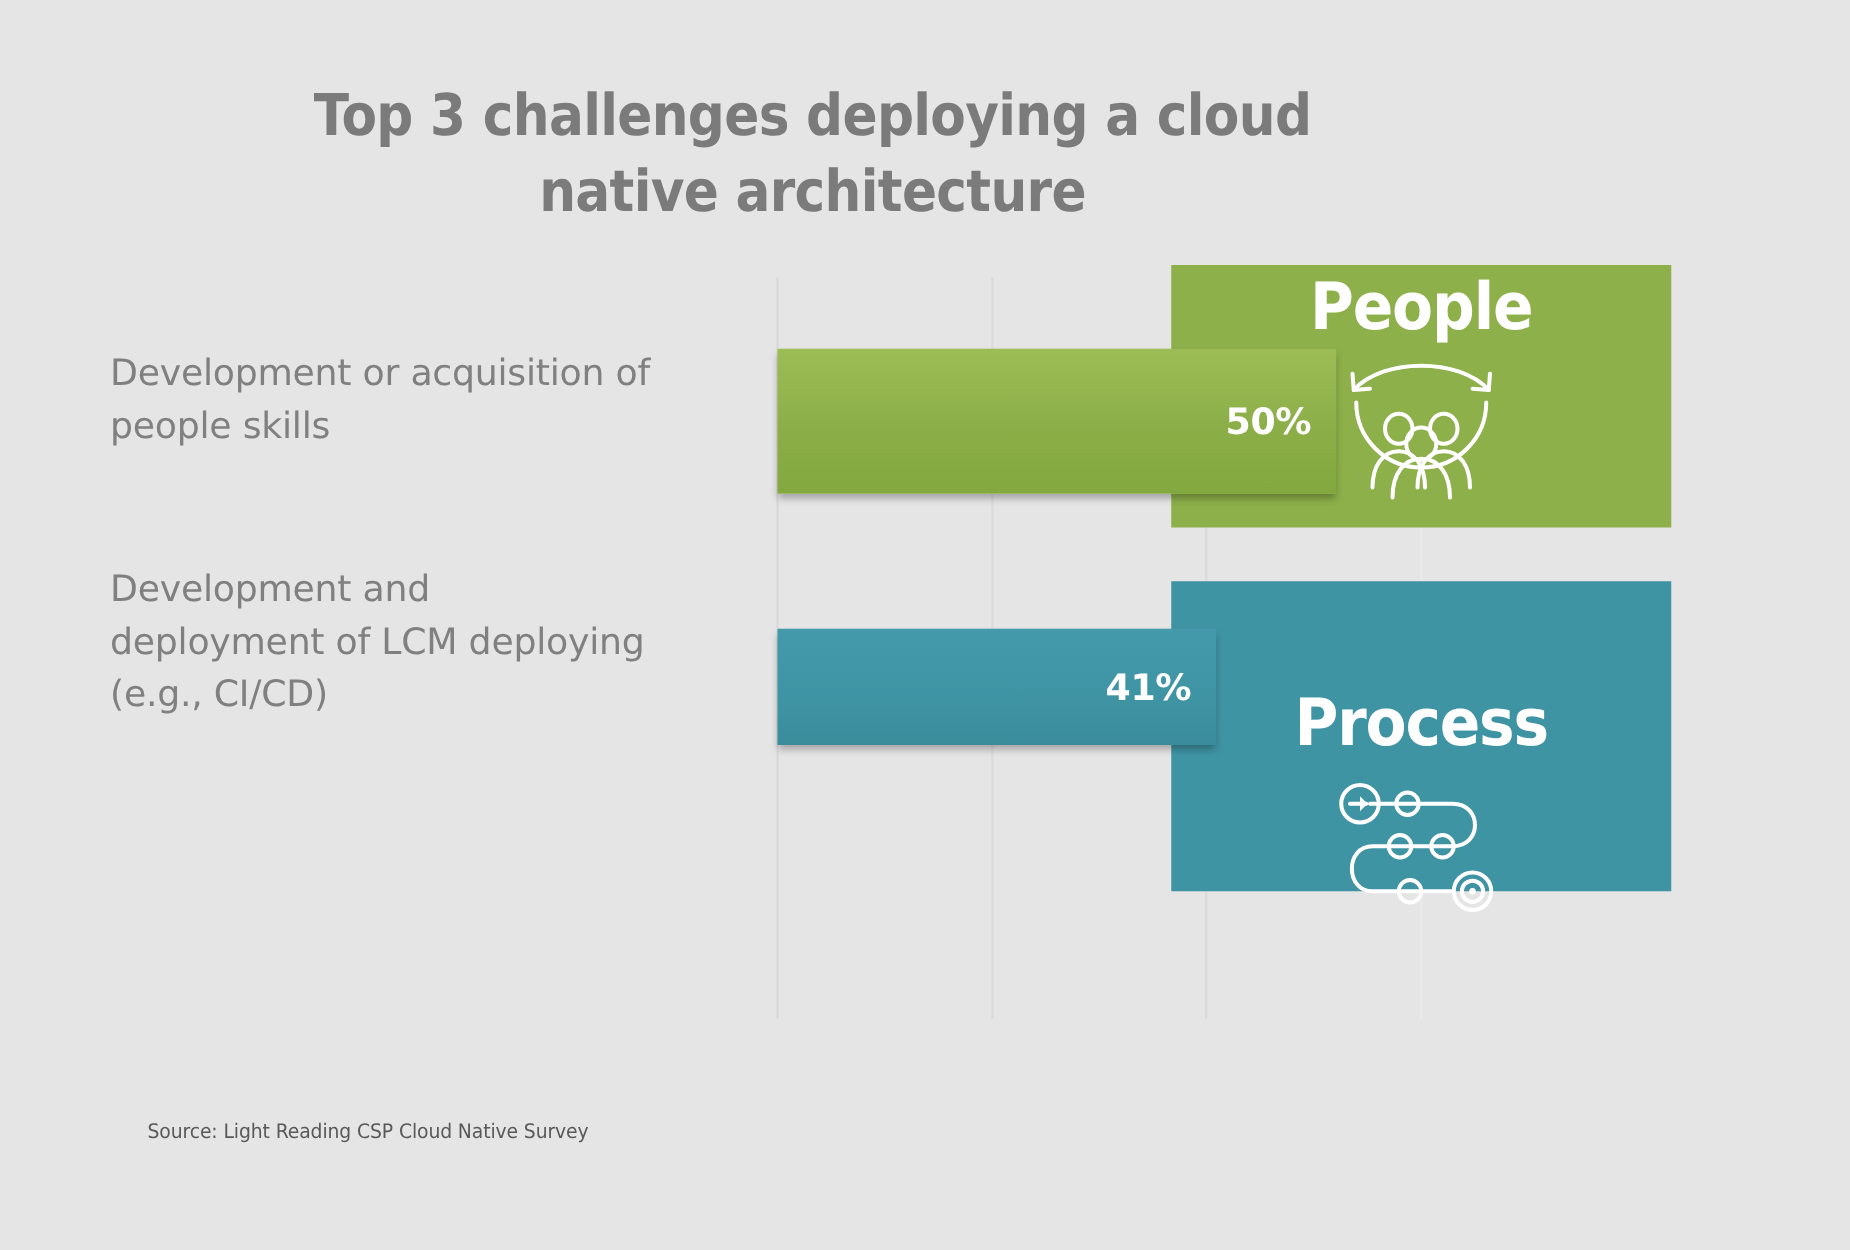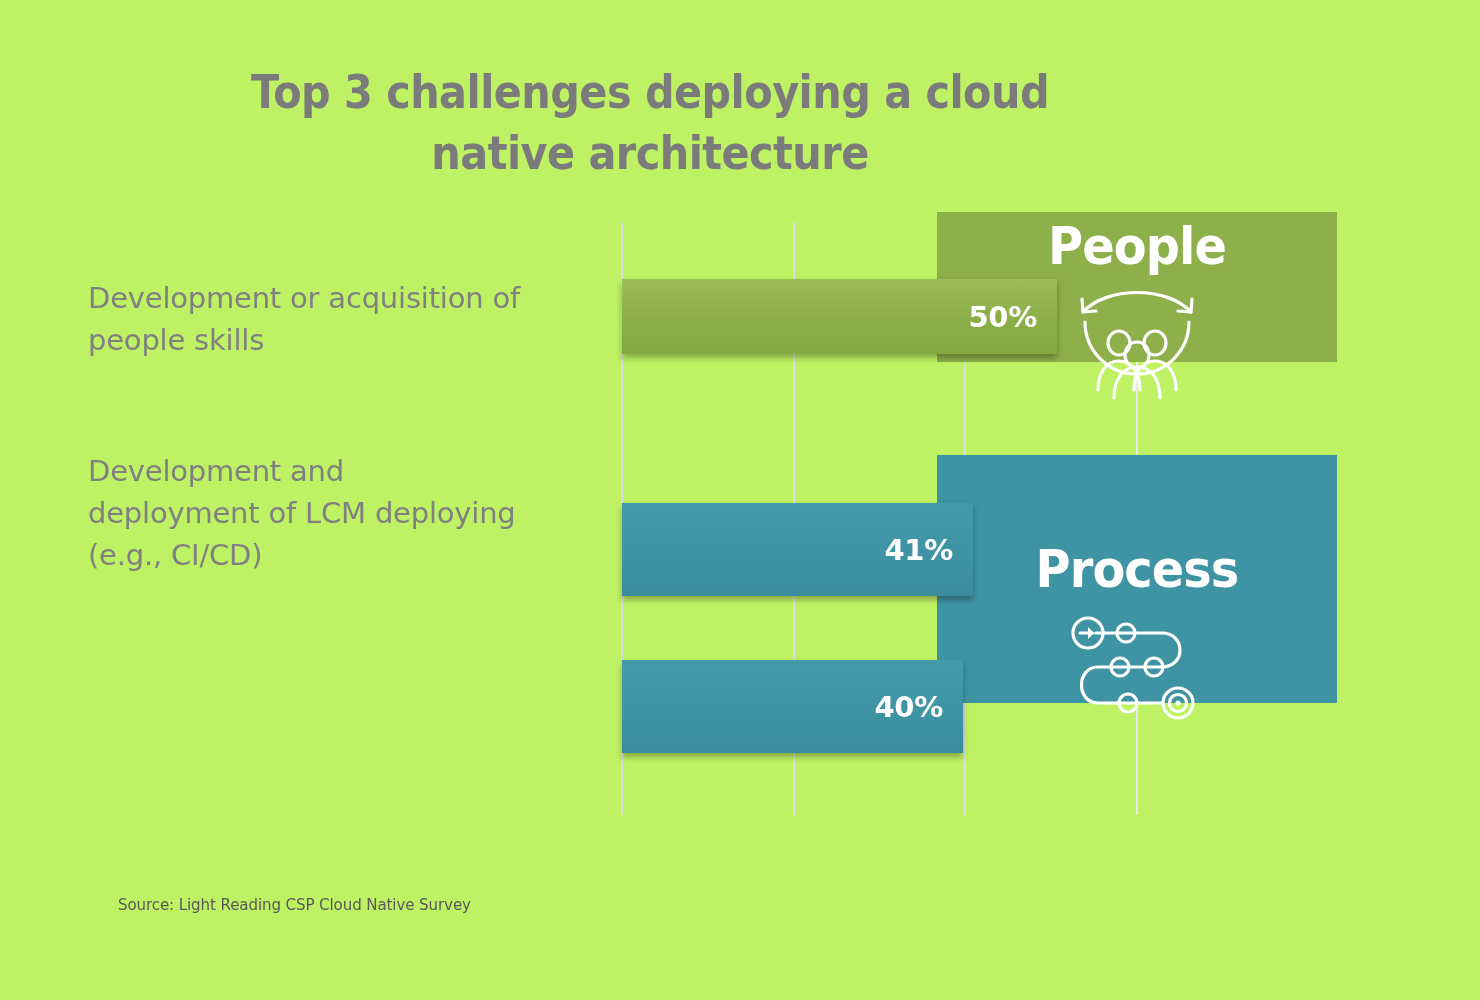--- a/index.html
+++ b/index.html
@@ -10,21 +10,21 @@
     width: 1480px;
     height: 1000px;
     background: #ffffff;
     font-family: "Liberation Sans", sans-serif;
     overflow: hidden;
   }
   .canvas {
     position: relative;
     width: 1480px;
     height: 1000px;
-    background: #bef264;
+    background: #e5e5e5;
   }
 
   
   .chart-title {
     position: absolute;
     left: 180px;
     top: 62px;
     width: 940px;
     text-align: center;
     font-family: "DejaVu Sans", sans-serif;
@@ -61,22 +61,22 @@
 
   
   .panel {
     position: absolute;
     left: 316px;
     width: 400px;
     box-sizing: border-box;
     color: #ffffff;
     text-align: center;
   }
-  .panel-people  { top: 0px;   height: 150px; background: #8db04a; }
-  .panel-process { top: 243px; height: 248px; background: #3f94a4; }
+  .panel-people  { top: 0px;   height: 210px; background: #8db04a; }
+  .panel-process { top: 253px; height: 248px; background: #3f94a4; }
 
   .panel-label {
     font-family: "DejaVu Sans", sans-serif;
     font-weight: bold;
     font-size: 52px;
     line-height: 1;
     letter-spacing: -1px;
     color: #ffffff;
     transform: scaleX(0.92);
   }
@@ -102,23 +102,24 @@
   .bar-value {
     font-family: "DejaVu Sans", sans-serif;
     font-weight: bold;
     font-size: 29px;
     color: #ffffff;
     padding-right: 20px;
     letter-spacing: -0.3px;
   }
   .bar-0 {
     top: 67px;
-    height: 75px;
+    height: 116px;
     width: 435px;
     background: linear-gradient(to bottom, #9cbd56 0%, #8cae48 55%, #83a83f 100%);
+    padding-left: 12px;
   }
   .bar-1 {
     top: 257px;
     height: 93px;
     width: 351px;
     background: linear-gradient(to bottom, #4499aa 0%, #3f94a4 60%, #3a8c9b 100%);
     margin-top: 34px;
   }
   .bar-2 {
     top: 448px;
@@ -233,21 +234,18 @@
         </svg>
       </div>
     </div>
 
     <div class="bar bar-0">
       <span class="bar-value">50%</span>
     </div>
     <div class="bar bar-1">
       <span class="bar-value">41%</span>
     </div>
-    <div class="bar bar-2">
-      <span class="bar-value">40%</span>
-    </div>
 
   </div>
 
   <div class="source">Source: Light Reading CSP Cloud Native Survey</div>
 
 </div>
 
 </body></html>

